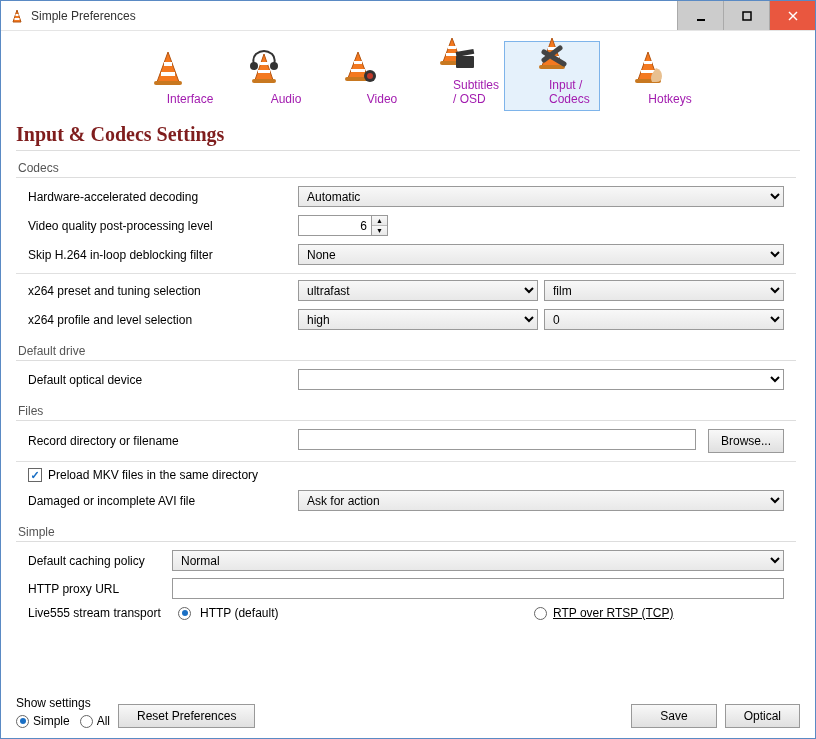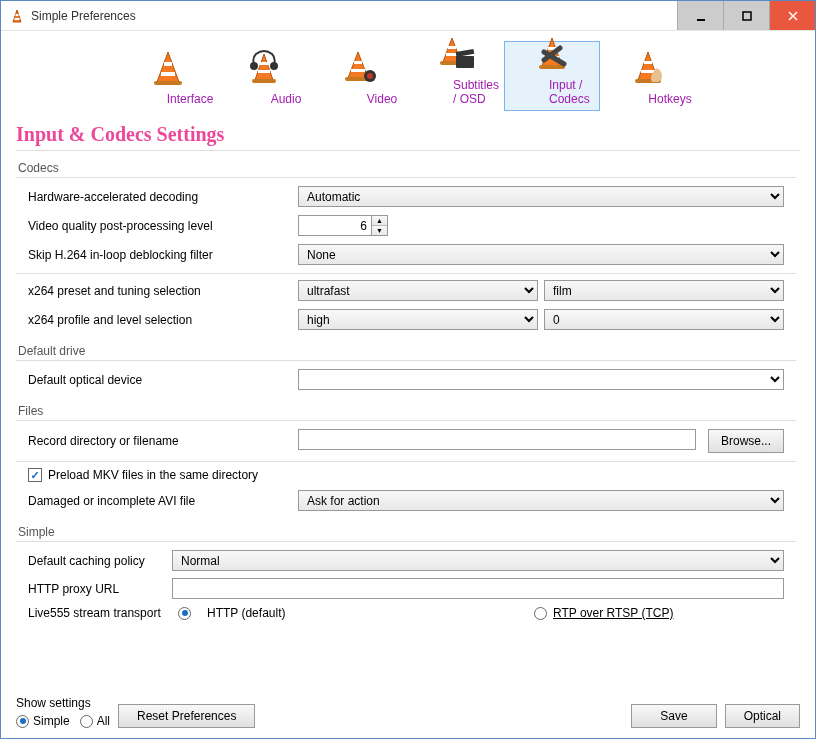--- a/index.html
+++ b/index.html
@@ -14,21 +14,21 @@
 .titlebar-btn svg { width: 12px; height: 12px; }
 
 .content { flex: 1; padding: 10px 15px; background: #fff; display: flex; flex-direction: column; overflow: hidden; }
 
 .tabstrip { display: flex; justify-content: center; gap: 0; margin-bottom: 8px; }
 .tab { width: 96px; height: 70px; display: flex; flex-direction: column; align-items: center; justify-content: flex-end; padding-bottom: 4px; gap: 4px; border: 1px solid transparent; }
 .tab.active { border: 1px solid #7eb4ea; background: #e5f1fb; }
 .tab-label { font-size: 12px; color: #a21caf; margin-left: 44px; }
 .tab-icon { width: 44px; height: 40px; display: flex; align-items: center; justify-content: center; }
 
-.page-title { font-family: "Comic Sans MS", cursive; font-size: 20px; font-weight: bold; margin: 4px 0 4px 0; color: #ec4899; }
+.page-title { font-family: "Comic Sans MS", cursive; font-size: 20px; font-weight: bold; margin: 4px 0 4px 0; color: #7f1d1d; }
 .hr { border-top: 1px solid #ddd; margin-bottom: 6px; }
 
 .body { flex: 1; overflow-y: auto; padding-right: 4px; padding-top: 4px; }
 
 .section-label { font-size: 12px; color: #555; margin-bottom: 2px; margin-left: 2px; }
 .section-line { border-bottom: 1px solid #ddd; margin-bottom: 8px; }
 
 .row { display: flex; align-items: center; margin: 0 12px 8px 12px; min-height: 21px; }
 .row-label { width: 270px; font-size: 12px; color: #000; }
 .row-controls { flex: 1; display: flex; gap: 6px; }
@@ -60,21 +60,21 @@
 .show-settings-radios { display: flex; gap: 10px; align-items: center; }
 .footer-spacer { flex: 1; }
 .btn { height: 24px; padding: 0 18px; background: linear-gradient(#f8f8f8,#e0e0e0); border: 1px solid #999; cursor: pointer; font-size: 12px; }
 
 .row-caching { display: flex; align-items: center; margin: 0 12px 7px 12px; }
 .row-caching .lbl { width: 144px; }
 .row-caching .ctl { flex: 1; }
 
 .row-live555 { display: flex; align-items: center; margin: 0 12px 16px 12px; gap: 6px; }
 .row-live555 .lbl { width: 144px; }
-.row-live555 .opt1 { display: flex; align-items: center; gap: 16px; margin-right: 100px; flex: 1; }
+.row-live555 .opt1 { display: flex; align-items: center; gap: 9px; margin-right: 100px; flex: 1; }
 .row-live555 .opt2 { display: flex; align-items: center; gap: 6px; flex: 1; text-decoration: underline; }
 </style>
 </head>
 <body>
 
 <div class="window">
 
   <div class="titlebar">
     <span class="titlebar-icon">
       <svg viewBox="0 0 16 16">

